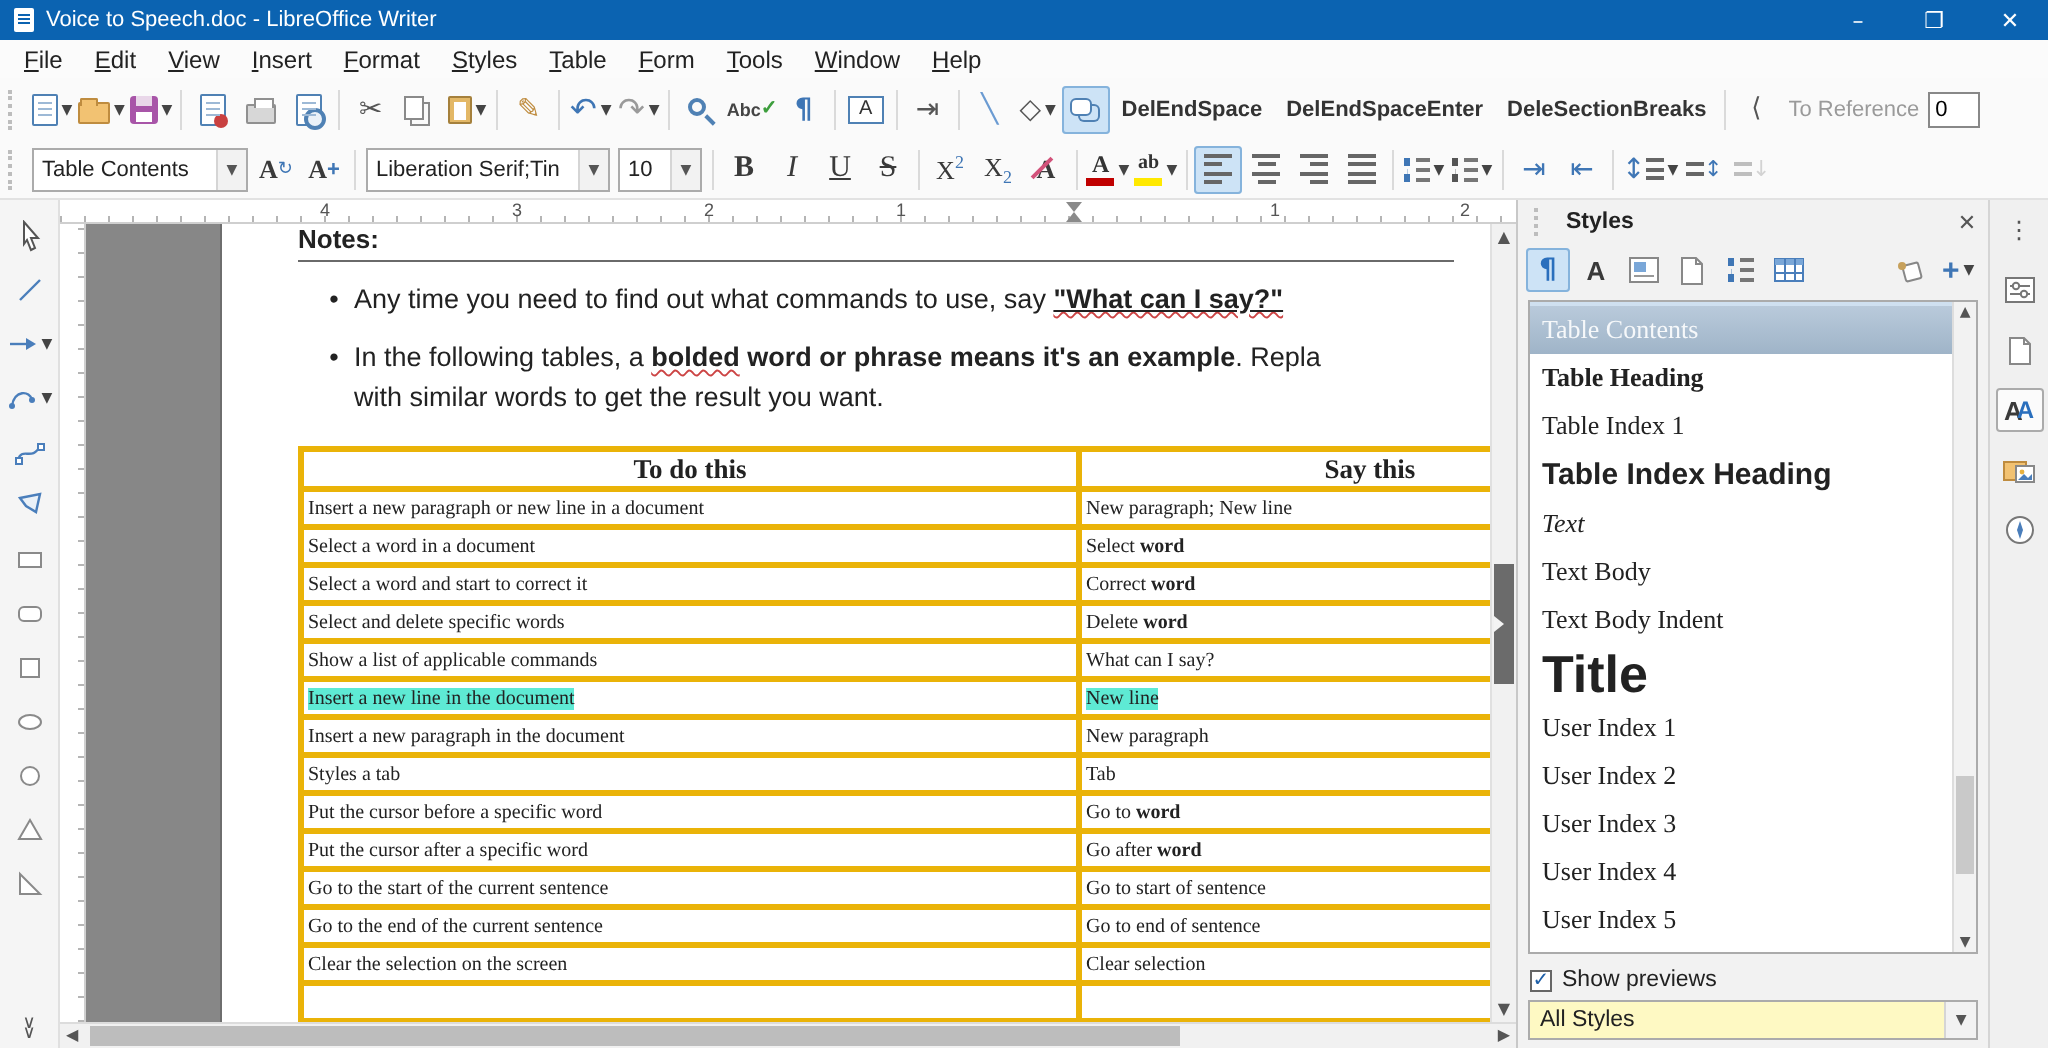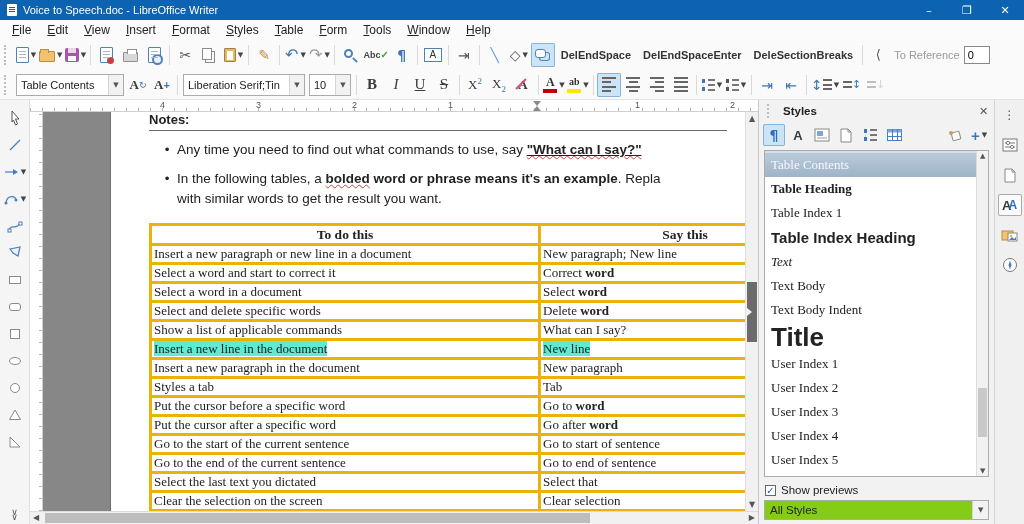--- a/index.html
+++ b/index.html
@@ -96,21 +96,21 @@
 .bullet{display:flex;font-size:13.5px;line-height:20px;margin-top:9px;width:600px}
 .bullet .dot{width:20px;margin-left:8px;text-align:center}
 .bullet .btxt{flex:1;white-space:nowrap}
 .emph{font-weight:bold}
 .wavy1{text-decoration:underline wavy #cc4444;text-decoration-thickness:1px}
 .wavy1 .usolid{text-decoration:underline solid #222}
 .wavy2{text-decoration:underline wavy #cc4444;text-decoration-thickness:1px}
 #doc-table{border-collapse:collapse;table-layout:fixed;width:680px;margin-top:14px;font-family:"Liberation Serif",serif}
 #doc-table th,#doc-table td{border:3px solid #eab308;overflow:hidden;white-space:nowrap}
 #doc-table th{font-size:13.5px;height:20px;text-align:center;font-weight:bold}
-#doc-table td{font-size:13px;height:19px;padding:0 2px;font-weight:normal}
+#doc-table td{font-size:10px;height:19px;padding:0 2px;font-weight:normal}
 #doc-table td b{font-weight:bold}
 .hl{background:#5eead4}
 
 #vscroll{width:13px;background:#f1f1f1;border-left:1px solid #e0e0e0;position:relative}
 #vscroll .arr{position:absolute;left:0;width:100%;text-align:center;font-size:8px;color:#555;font-family:"DejaVu Sans",sans-serif}
 #vscroll .arr.up{top:2px}
 #vscroll .arr.dn{bottom:2px}
 #vscroll .thumb{position:absolute;left:1px;right:1px;top:170px;height:60px;background:#6b6b6b}
 #vscroll .collapse{position:absolute;left:1px;top:196px;width:0;height:0;border:4px solid transparent;border-left:5px solid #f4f4f4}
 #hscroll{height:13px;background:#f1f1f1;border-top:1px solid #dcdcdc;position:relative}
@@ -139,21 +139,21 @@
 .sp-sans-heading{font-family:"Liberation Sans",sans-serif;font-size:15px;font-weight:bold}
 .sp-title{font-family:"Liberation Sans",sans-serif;font-size:26px;font-weight:bold;line-height:26px;padding:2px 6px}
 .style-item.selected{background:linear-gradient(#b9cadb,#9fb4c8);color:#f6f8fa;border-top:2px solid #cfe0f0}
 #sl-scroll{position:absolute;right:0;top:0;bottom:0;width:12px;background:#f2f2f2;border-left:1px solid #ddd}
 #sl-scroll .arr{position:absolute;left:0;width:100%;text-align:center;font-size:7px;color:#555;font-family:"DejaVu Sans",sans-serif}
 #sl-scroll .arr.up{top:1px}
 #sl-scroll .arr.dn{bottom:1px}
 #sl-scroll .thumb{position:absolute;left:1px;right:1px;top:73%;height:15%;background:#c9c9c9}
 #sp-previews{height:18px;display:flex;align-items:center;padding:0 6px;gap:5px;font-size:11.5px}
 .checkbox{width:11px;height:11px;border:1px solid #666;background:#fff;display:flex;align-items:center;justify-content:center;font-size:10px;color:#1e5fa8;font-family:"DejaVu Sans",sans-serif}
-#sp-filter{height:20px;margin:1px 5px 4px;background:#84cc16;border:1px solid #ababab;display:flex;align-items:center;font-size:11.5px}
+#sp-filter{height:20px;margin:1px 5px 4px;background:#fef9c3;border:1px solid #ababab;display:flex;align-items:center;font-size:11.5px}
 #sp-filter .cval{flex:1;padding:0 5px}
 #sp-filter .arrow{width:16px;align-self:stretch;border-left:1px solid #d5d5d5;background:#f2f2f2;display:flex;align-items:center;justify-content:center;font-size:7px;color:#555;font-family:"DejaVu Sans",sans-serif}
 #tabstrip{width:30px;background:#f0f0f0;border-left:1px solid #d5d5d5;display:flex;flex-direction:column;align-items:center;padding-top:4px;gap:8px}
 .tsbtn{width:24px;height:22px;display:flex;align-items:center;justify-content:center;border-radius:2px}
 .tsbtn.active{background:#fbfbfb;box-shadow:inset 0 0 0 1px #ababab}
 .ts-dots{font-size:12px;color:#555;font-family:"DejaVu Sans",sans-serif}
 .ts-aa .a1{font-size:13px;font-weight:bold;color:#3a3a3a}
 .ts-aa .a2{font-size:12px;font-weight:bold;color:#2a6fbd;margin-left:-3px}
 </style>
 </head>
@@ -531,28 +531,28 @@
                 <th>To do this</th>
                 <th>Say this</th>
               </tr>
             </thead>
             <tbody>
                 <tr>
                   <td><span>Insert a new paragraph or new line in a document</span></td>
                   <td><span>New paragraph; New line</span></td>
                 </tr>
                 <tr>
+                  <td><span>Select a word in a document</span></td>
+                  <td><span>Select <b>word</b></span></td>
+                </tr>
+                <tr>
                   <td><span>Select a word and start to correct it</span></td>
                   <td><span>Correct <b>word</b></span></td>
                 </tr>
                 <tr>
-                  <td><span>Select a word in a document</span></td>
-                  <td><span>Select <b>word</b></span></td>
-                </tr>
-                <tr>
                   <td><span>Select and delete specific words</span></td>
                   <td><span>Delete <b>word</b></span></td>
                 </tr>
                 <tr>
                   <td><span>Show a list of applicable commands</span></td>
                   <td><span>What can I say?</span></td>
                 </tr>
                 <tr>
                   <td><span class="hl">Insert a new line in the document</span></td>
                   <td><span class="hl">New line</span></td>
@@ -573,24 +573,20 @@
                   <td><span>Put the cursor after a specific word</span></td>
                   <td><span>Go after <b>word</b></span></td>
                 </tr>
                 <tr>
                   <td><span>Go to the start of the current sentence</span></td>
                   <td><span>Go to start of sentence</span></td>
                 </tr>
                 <tr>
                   <td><span>Go to the end of the current sentence</span></td>
                   <td><span>Go to end of sentence</span></td>
-                </tr>
-                <tr>
-                  <td><span>Select the last text you dictated</span></td>
-                  <td><span>Select that</span></td>
                 </tr>
                 <tr>
                   <td><span>Clear the selection on the screen</span></td>
                   <td><span>Clear selection</span></td>
                 </tr>
                 <tr>
                   <td></td>
                   <td></td>
                 </tr>
               </tbody>

